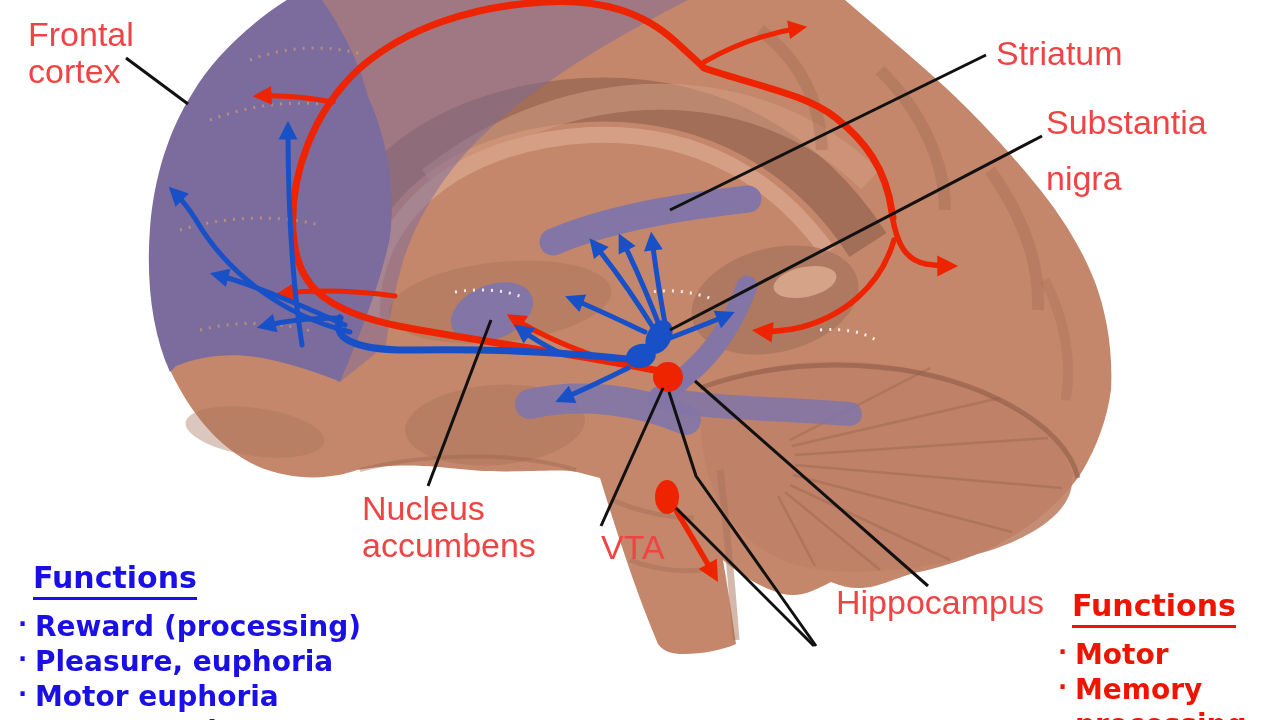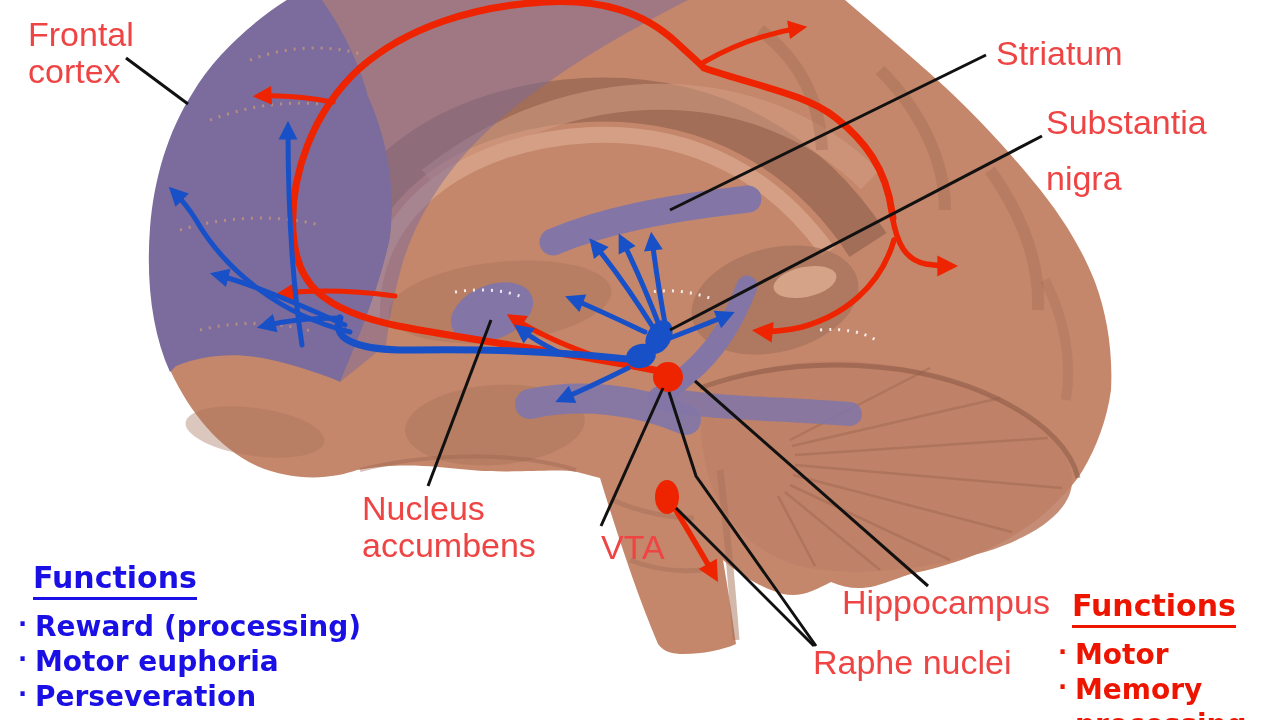--- a/index.html
+++ b/index.html
@@ -19,21 +19,21 @@
   .fn-list .blt{position:absolute;left:0;top:-2px;font-size:24px;}
   .fn-list .blt::before{content:"\00b7";font-weight:bold;}
   .fn-left{color:#1a10e6;left:18px;top:560px;width:420px;}
   .fn-right{color:#ee1500;left:1058px;top:588px;width:215px;}
   .fn-right .fn-head{margin-left:14px;}
   #lbl-frontal{left:28px;top:16px;width:118px;}
   #lbl-striatum{left:996px;top:27px;width:140px;margin-top:8px;}
   #lbl-subnigra{left:1046px;top:94px;width:168px;line-height:56px;}
   #lbl-nacc{left:362px;top:490px;width:175px;}
   #lbl-vta{left:601px;top:529px;width:90px;}
-  #lbl-hippo{left:836px;top:584px;width:220px;text-align:center;}
+  #lbl-hippo{left:836px;top:584px;width:220px;}
   #lbl-raphe{left:813px;top:644px;width:220px;}
 </style>
 </head>
 <body>
 
 <div id="stage">
 
   <svg id="brain-svg" viewBox="0 0 1280 720">
     <defs>
       <marker id="ra" viewBox="0 0 10 10" refX="6" refY="5" markerWidth="4.2" markerHeight="4.2" orient="auto">
@@ -168,26 +168,26 @@
       <path d="M 676,508 L 814,646"></path>
     </g>
   </svg>
 
   <div class="anat-label" id="lbl-frontal">Frontal cortex</div>
   <div class="anat-label" id="lbl-striatum">Striatum</div>
   <div class="anat-label" id="lbl-subnigra">Substantia nigra</div>
   <div class="anat-label" id="lbl-nacc">Nucleus accumbens</div>
   <div class="anat-label" id="lbl-vta">VTA</div>
   <div class="anat-label" id="lbl-hippo">Hippocampus</div>
-  <div class="anat-label" id="lbl-raphe">Raphe nuclei</div>
 
   <div class="fn-block fn-left">
     <div class="fn-head">Functions</div>
     <ul class="fn-list">
       <li><span class="blt"></span><span>Reward (processing)</span></li>
+      <li><span class="blt"></span><span>Pleasure, euphoria</span></li>
       <li><span class="blt"></span><span>Motor euphoria</span></li>
       <li><span class="blt"></span><span>Perseveration</span></li>
     </ul>
   </div>
 
   <div class="fn-block fn-right">
     <div class="fn-head">Functions</div>
     <ul class="fn-list">
       <li><span class="blt"></span><span>Motor</span></li>
       <li><span class="blt"></span><span>Memory processing</span></li>

